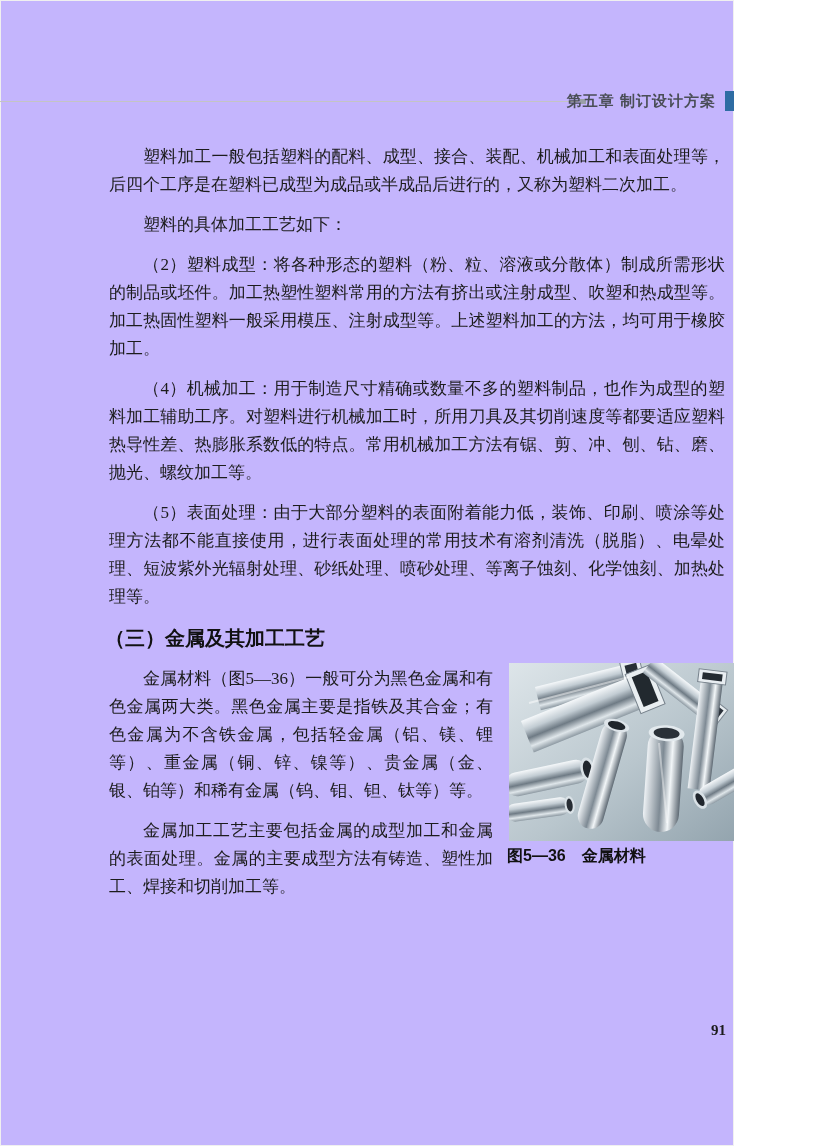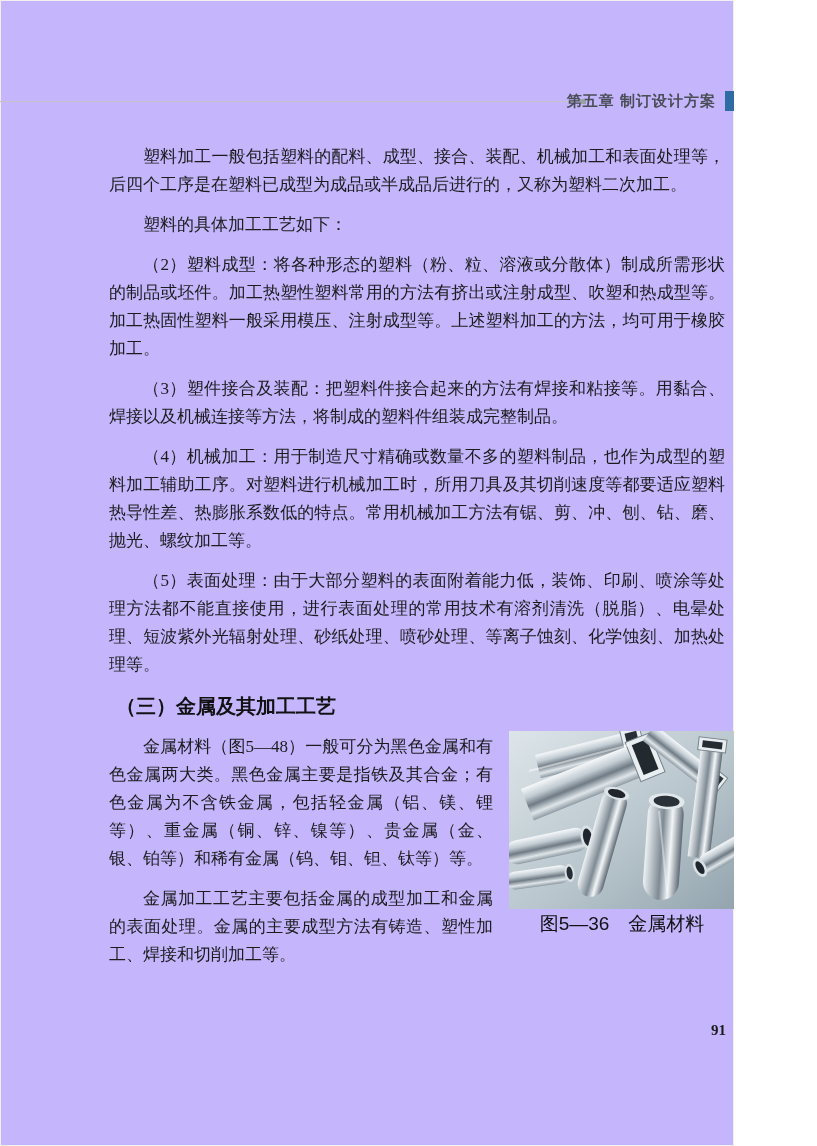--- a/index.html
+++ b/index.html
@@ -39,36 +39,36 @@
   
   .content {
     position: absolute; left: 97px; top: 131px; width: 640px;
     font-size: 17px; line-height: 28px; text-align: justify;
   }
   .content p { text-indent: 2em; margin: 12px; }
 
   .section-heading {
     font-family: "Liberation Sans", "DejaVu Sans", sans-serif;
     font-size: 20px; font-weight: bold; color: #111;
-    margin: 12px 0 8px 11px; text-indent: 0.4em; line-height: 30px;
+    margin: 12px 0 8px 0; text-indent: 0.4em; line-height: 30px;
   }
   .sub-heading {
     font-family: "Liberation Sans", "DejaVu Sans", sans-serif;
     font-size: 17px; font-weight: bold; color: #111;
     margin: 8px 0 6px 0; text-indent: 2em; line-height: 28px;
   }
 
   
   .figure {
     float: right; width: 230px; margin: 2px 0 4px 14px;
   }
   .figure svg { display: block; width: 228px; height: 178px; margin-left: 2px; }
   .figure-caption {
     font-family: "Liberation Sans", "DejaVu Sans", sans-serif;
-    font-size: 19px; font-weight: normal; text-align: center;
+    font-size: 16px; font-weight: bold; 
     margin-top: 6px; line-height: 18px; text-indent: 0; color: #111;
   }
 
   
   .page-number {
     position: absolute; left: 711px; top: 1022px;
     font-size: 15px; font-weight: bold; color: #1c1c1c;
     font-family: "Liberation Serif", "DejaVu Serif", serif;
   }
 </style>
@@ -82,21 +82,20 @@
     <div class="header-dot"></div>
     <div class="header-title">第五章 制订设计方案</div>
     <div class="header-bar"></div>
   </div>
 
   <div class="content">
 
     <p>塑料加工一般包括塑料的配料、成型、接合、装配、机械加工和表面处理等，后四个工序是在塑料已成型为成品或半成品后进行的，又称为塑料二次加工。</p>
     <p>塑料的具体加工工艺如下：</p>
     <p>（2）塑料成型：将各种形态的塑料（粉、粒、溶液或分散体）制成所需形状的制品或坯件。加工热塑性塑料常用的方法有挤出或注射成型、吹塑和热成型等。加工热固性塑料一般采用模压、注射成型等。上述塑料加工的方法，均可用于橡胶加工。</p>
-    <p>（3）塑件接合及装配：把塑料件接合起来的方法有焊接和粘接等。用黏合、焊接以及机械连接等方法，将制成的塑料件组装成完整制品。</p>
     <p>（4）机械加工：用于制造尺寸精确或数量不多的塑料制品，也作为成型的塑料加工辅助工序。对塑料进行机械加工时，所用刀具及其切削速度等都要适应塑料热导性差、热膨胀系数低的特点。常用机械加工方法有锯、剪、冲、刨、钻、磨、抛光、螺纹加工等。</p>
     <p>（5）表面处理：由于大部分塑料的表面附着能力低，装饰、印刷、喷涂等处理方法都不能直接使用，进行表面处理的常用技术有溶剂清洗（脱脂）、电晕处理、短波紫外光辐射处理、砂纸处理、喷砂处理、等离子蚀刻、化学蚀刻、加热处理等。</p>
 
     <div class="section-heading">（三）金属及其加工工艺</div>
 
 
     <div class="figure">
       <svg viewBox="0 0 228 178" xmlns="http://www.w3.org/2000/svg" aria-hidden="true">
         <defs>
           <linearGradient id="bgg" x1="0" y1="0" x2="1" y2="1">
@@ -171,21 +170,21 @@
           <ellipse cx="0" cy="10" rx="6" ry="10" fill="#d9e1e6"></ellipse>
           <ellipse cx="0" cy="10" rx="3.5" ry="7" fill="#20262d"></ellipse>
         </g>
 
         <path d="M20 40 L120 14" stroke="#ffffff" stroke-opacity="0.5" stroke-width="2" fill="none"></path>
         <path d="M150 80 L158 160" stroke="#ffffff" stroke-opacity="0.4" stroke-width="2" fill="none"></path>
       </svg>
       <div class="figure-caption">图5—36　金属材料</div>
     </div>
 
-    <p>金属材料（图5—48）一般可分为黑色金属和有色金属两大类。黑色金属主要是指铁及其合金；有色金属为不含铁金属，包括轻金属（铝、镁、锂等）、重金属（铜、锌、镍等）、贵金属（金、银、铂等）和稀有金属（钨、钼、钽、钛等）等。</p>
+    <p>金属材料（图5—36）一般可分为黑色金属和有色金属两大类。黑色金属主要是指铁及其合金；有色金属为不含铁金属，包括轻金属（铝、镁、锂等）、重金属（铜、锌、镍等）、贵金属（金、银、铂等）和稀有金属（钨、钼、钽、钛等）等。</p>
 
 
     <p>金属加工工艺主要包括金属的成型加工和金属的表面处理。金属的主要成型方法有铸造、塑性加工、焊接和切削加工等。</p>
 
   </div>
 
   <div class="page-number">91</div>
 
 </div>
 

